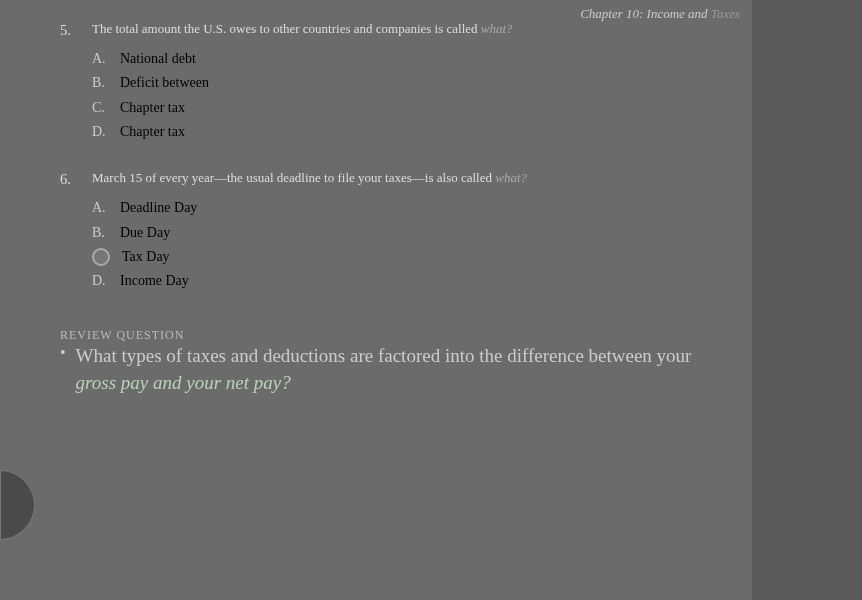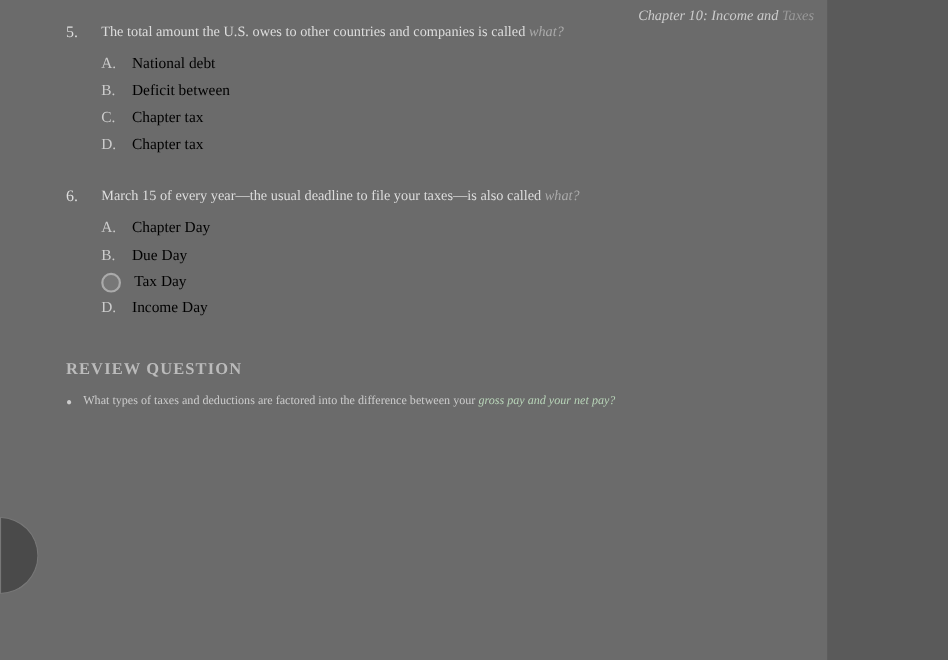--- a/index.html
+++ b/index.html
@@ -116,42 +116,41 @@
     }
 
     
     .review-section {
       margin-top: 20px;
       padding-top: 10px;
     }
 
     .review-title {
       color: #bbb;
-      font-size: 15px;
-      font-weight: bold;
+      font-size: 12px;
+      font-weight: normal;
       letter-spacing: 1px;
-      margin-bottom: 12px;
       text-transform: uppercase;
     }
 
     .review-question {
       display: flex;
       align-items: flex-start;
       gap: 10px;
     }
 
     .bullet {
       color: #ccc;
       font-size: 16px;
       margin-top: 1px;
     }
 
     .review-text {
       color: #ccc;
-      font-size: 11px;
+      font-size: 19px;
       line-height: 1.4;
     }
 
     .review-highlight {
       color: #b8d4b8;
       font-style: italic;
     }
 
     
     .circle-decoration {
@@ -209,21 +208,21 @@
     <div class="question">
       <div class="question-text">
         <span class="question-number">6.</span>
         <span class="question-body">
           <span>March 15 of every year—the usual deadline to file your taxes—is also called </span><span class="faded-text">what?</span>
         </span>
       </div>
       <div class="answer-options">
         <div class="option">
           <span class="option-letter">A.</span>
-          <span class="option-text">Chapter Day</span>
+          <span class="option-text">Deadline Day</span>
         </div>
         <div class="option">
           <span class="option-letter">B.</span>
           <span class="option-text">Due Day</span>
         </div>
 
         <div class="option selected" style="">
           <span class="option-circle" style="display:inline-flex;width:18px;height:18px;border-radius:50%;background:#777;border:2px solid #aaa;margin-right:4px;min-width:18px;"></span>
           <span class="option-text">Tax Day</span>
         </div>

